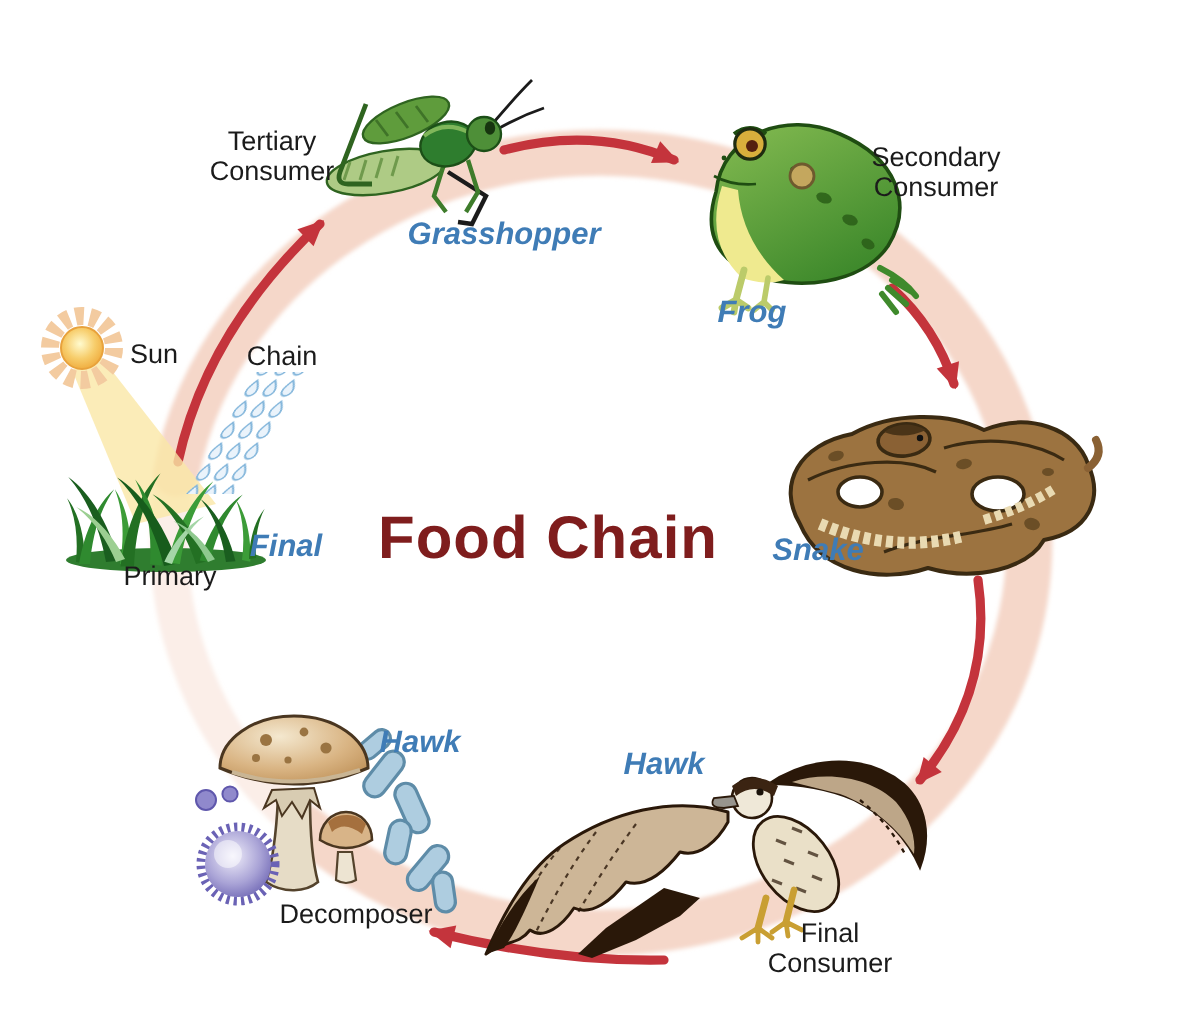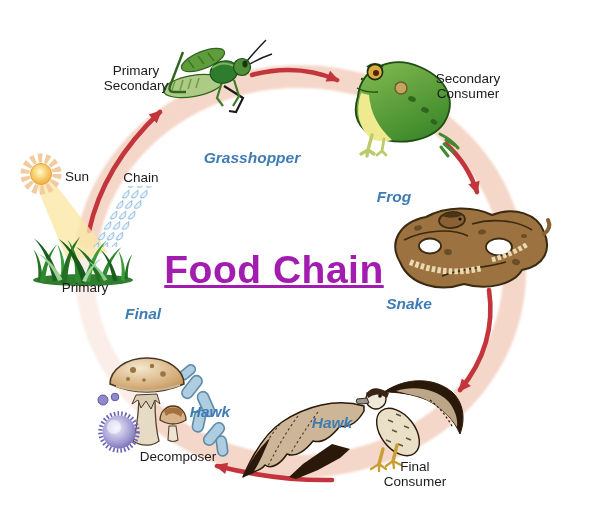--- a/index.html
+++ b/index.html
@@ -3,23 +3,23 @@
 <meta charset="utf-8">
 <style>
   html,body{margin:0;padding:0;background:#fff;}
   #stage{position:relative;width:602px;height:508px;background:#ffffff;overflow:hidden;
          font-family:"Liberation Sans",sans-serif;}
   #art{position:absolute;left:0;top:0;}
   .lbl{position:absolute;transform:translate(-50%,-50%);text-align:center;line-height:1.12;
        color:#1b1b1b;font-size:13.5px;white-space:normal;}
   .nowrap{white-space:nowrap;text-align:center;}
   .species{position:absolute;transform:translate(-50%,-50%);text-align:center;white-space:nowrap;
-       color:#3f7cb6;font-size:15.5px;font-weight:bold;font-style:italic;margin-top:40px;}
+       color:#3f7cb6;font-size:15.5px;font-weight:bold;font-style:italic;}
   .title{position:absolute;transform:translate(-50%,-50%);white-space:nowrap;
-       color:#a21caf;font-size:39px;font-weight:bold;letter-spacing:.5px;text-decoration:underline;}
+       color:#7f1d1d;font-size:30px;font-weight:bold;letter-spacing:.5px;}
 </style>
 </head>
 <body>
 
 <div id="stage">
 
 <svg id="art" width="602" height="508" viewBox="0 0 602 508">
   <defs>
     <marker id="ah" viewBox="0 0 10 10" refX="7.5" refY="5" markerWidth="3.1" markerHeight="2.9" orient="auto">
       <path d="M0 0.6 L9.6 5 L0 9.4 Z" fill="#c4343c"></path>
@@ -194,27 +194,27 @@
     <circle cx="103" cy="400" r="5" fill="#9089cc" stroke="#5f57ac" stroke-width="1"></circle>
     <circle cx="115" cy="397" r="3.8" fill="#9089cc" stroke="#5f57ac" stroke-width="1"></circle>
   </g>
 </svg>
 
   <div class="title" style="left:274px;top:270px">Food Chain</div>
 
   <div class="lbl nowrap" style="left:77px;top:177px">Sun</div>
   <div class="lbl nowrap" style="left:141px;top:178px">Chain</div>
 
-  <div class="lbl" style="left:136px;top:78px;width:74px">Primary Secondary</div>
+  <div class="lbl" style="left:136px;top:78px;width:74px">Tertiary Consumer</div>
   <div class="species" style="left:252px;top:118px">Grasshopper</div>
 
   <div class="lbl" style="left:468px;top:86px;width:82px">Secondary Consumer</div>
-  <div class="species" style="left:394px;top:157px">Frog</div>
-
-  <div class="species" style="left:409px;top:264px">Snake</div>
+  <div class="species" style="left:376px;top:157px">Frog</div>
+
+  <div class="species" style="left:409px;top:276px">Snake</div>
 
   <div class="lbl" style="left:415px;top:474px;width:74px">Final Consumer</div>
   <div class="species" style="left:332px;top:383px">Hawk</div>
 
   <div class="lbl nowrap" style="left:178px;top:457px">Decomposer</div>
   <div class="species" style="left:210px;top:372px">Hawk</div>
 
   <div class="lbl nowrap" style="left:85px;top:288px">Primary</div>
   <div class="species" style="left:143px;top:274px">Final</div>
 

